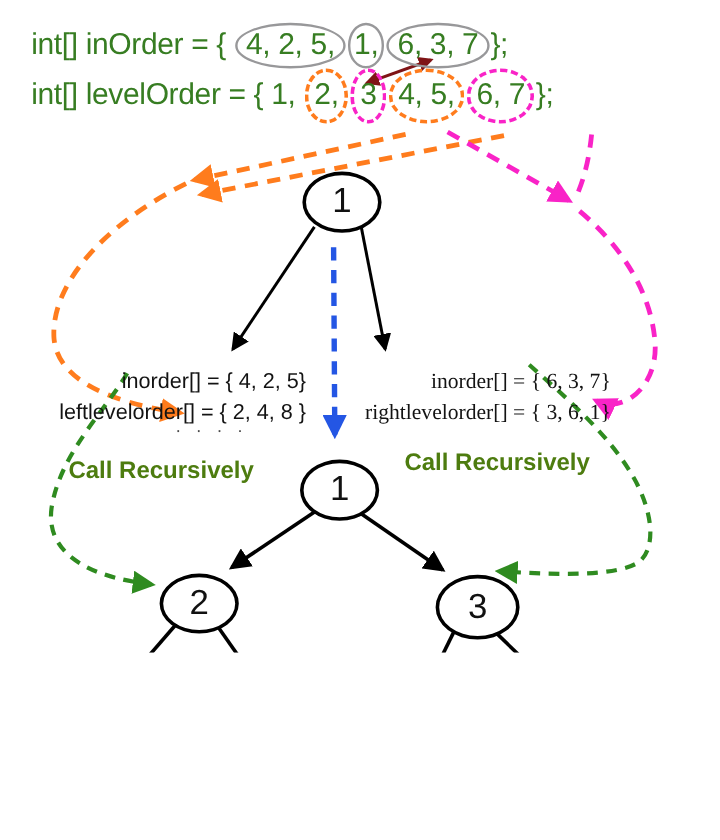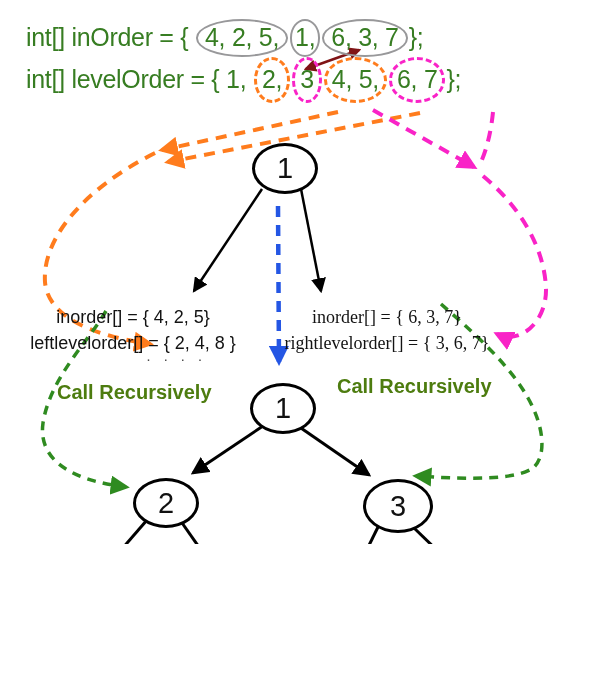--- a/index.html
+++ b/index.html
@@ -21,21 +21,21 @@
   .oval.orange{border:3px dashed #ff7c1d;padding:6px 5px;margin:-6px 1px;}
   .oval.magenta{border:3px dashed #f923c7;padding:6px 5px;margin:-6px 1px;}
   
   .node{
     position:absolute;border:3px solid #000;border-radius:50%;
     display:flex;align-items:center;justify-content:center;
     font-size:29px;color:#111;background:#fff;
   }
   
   .ptext{
-    position:absolute;top:304px;width:244px;text-align:center;
+    position:absolute;top:304px;width:244px;text-align:right;
     font-size:18px;line-height:26px;color:#131313;white-space:nowrap;
   }
   .ptext.left{left:11px;}
   .ptext.right{left:265px;font-family:Liberation Serif, serif;}
   .call{
     position:absolute;font-size:20px;font-weight:700;color:#4d7c0f;white-space:nowrap;
   }
   .call.left{left:57px;top:381px;}
   .call.right{left:337px;top:375px;}
   .artifact{
@@ -107,21 +107,21 @@
   </div>
 
   <div class="node" style="left:252px;top:143px;width:60px;height:45px;">1</div>
 
   <div class="ptext left">
     <div>inorder[] = { 4, 2, 5}</div>
     <div>leftlevelorder[] = { 2, 4, 8 }</div>
   </div>
   <div class="ptext right">
     <div>inorder[] = { 6, 3, 7}</div>
-    <div>rightlevelorder[] = { 3, 6, 7}</div>
+    <div>rightlevelorder[] = { 3, 6, 1}</div>
   </div>
 
   <div class="artifact">· · · ·</div>
 
   <div class="call left">Call Recursively</div>
   <div class="call right">Call Recursively</div>
 
   <div class="node" style="left:250px;top:383px;width:60px;height:45px;">1</div>
   <div class="node" style="left:133px;top:478px;width:60px;height:44px;">2</div>
   <div class="node" style="left:363px;top:479px;width:64px;height:48px;">3</div>

